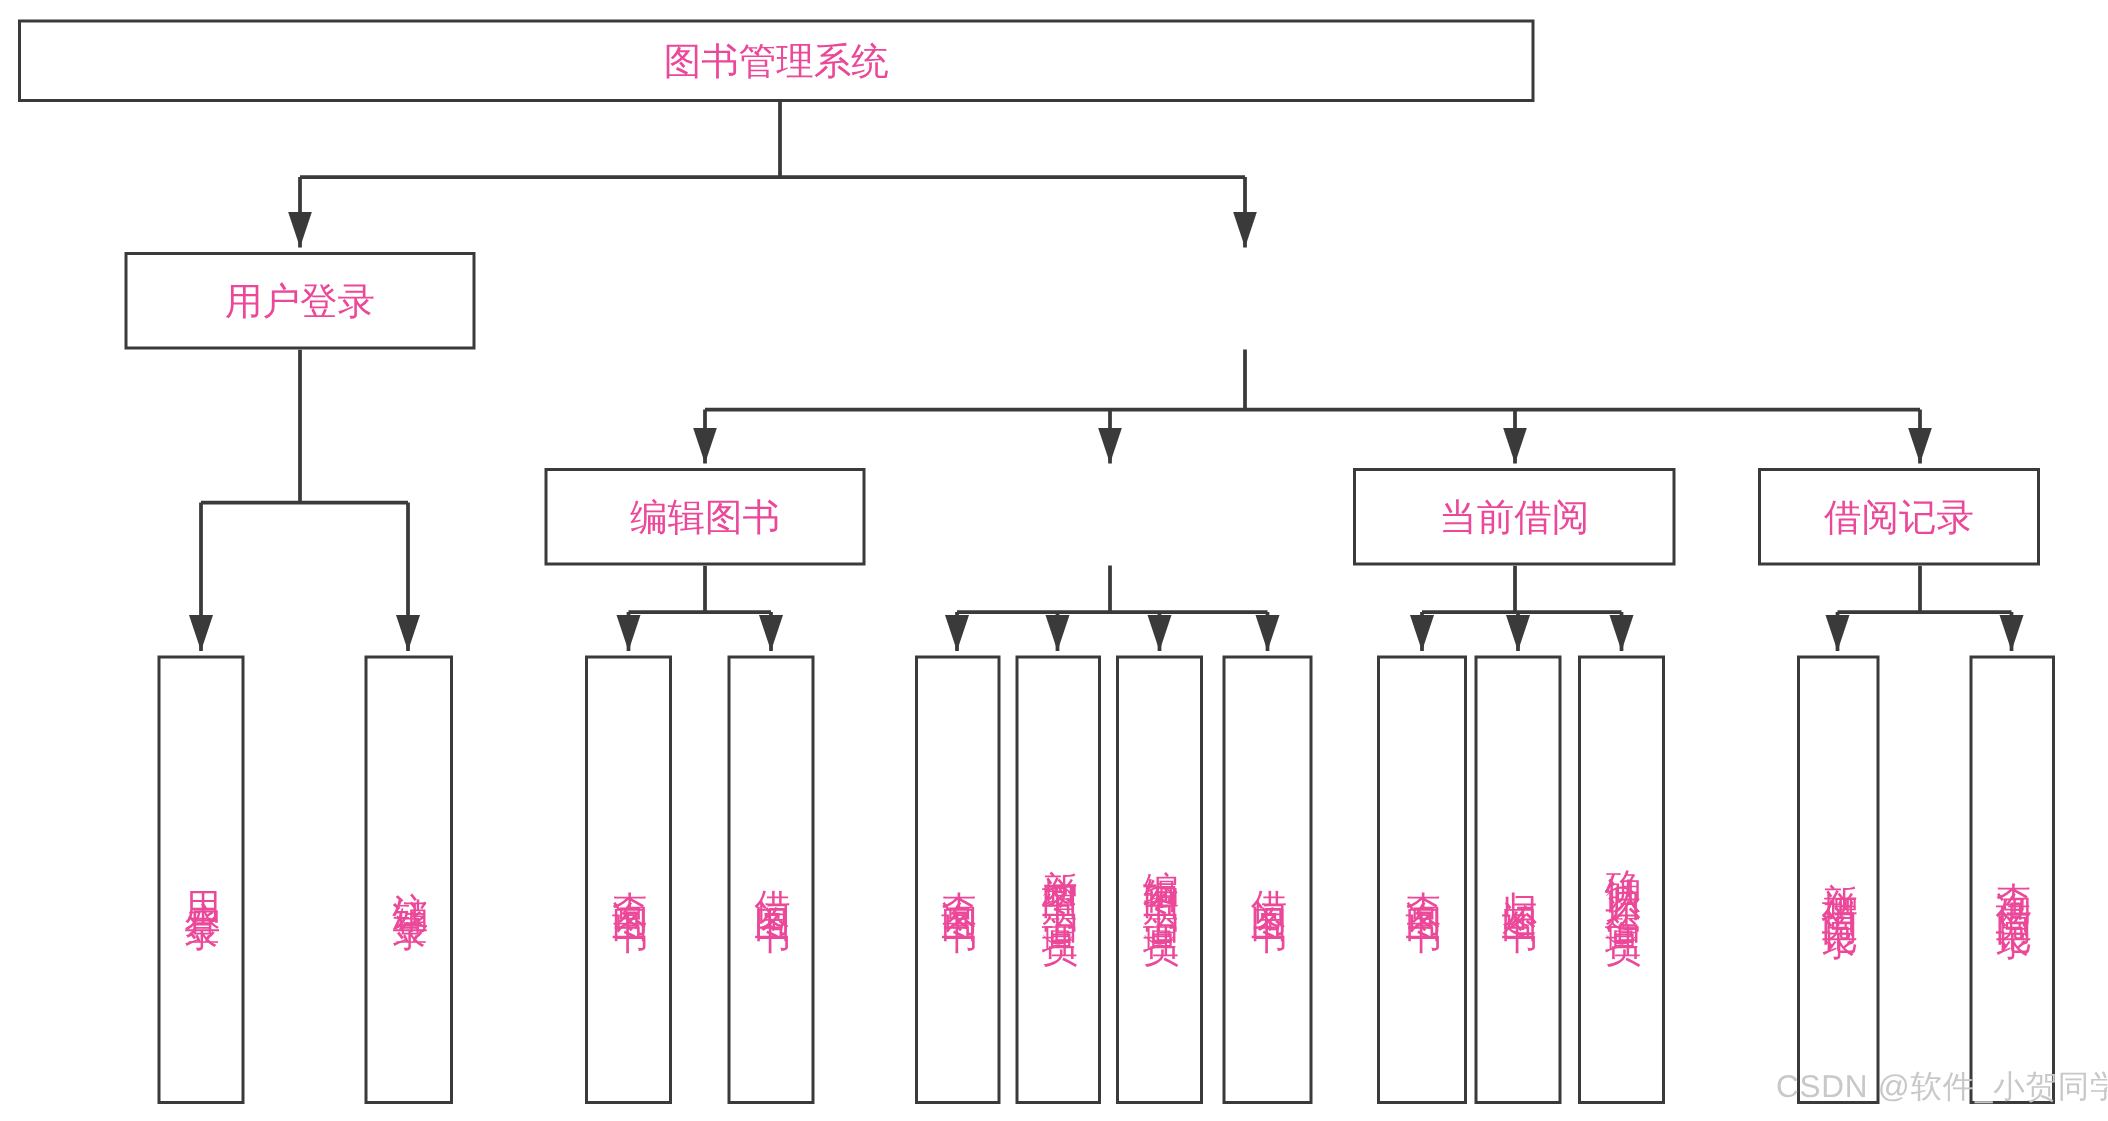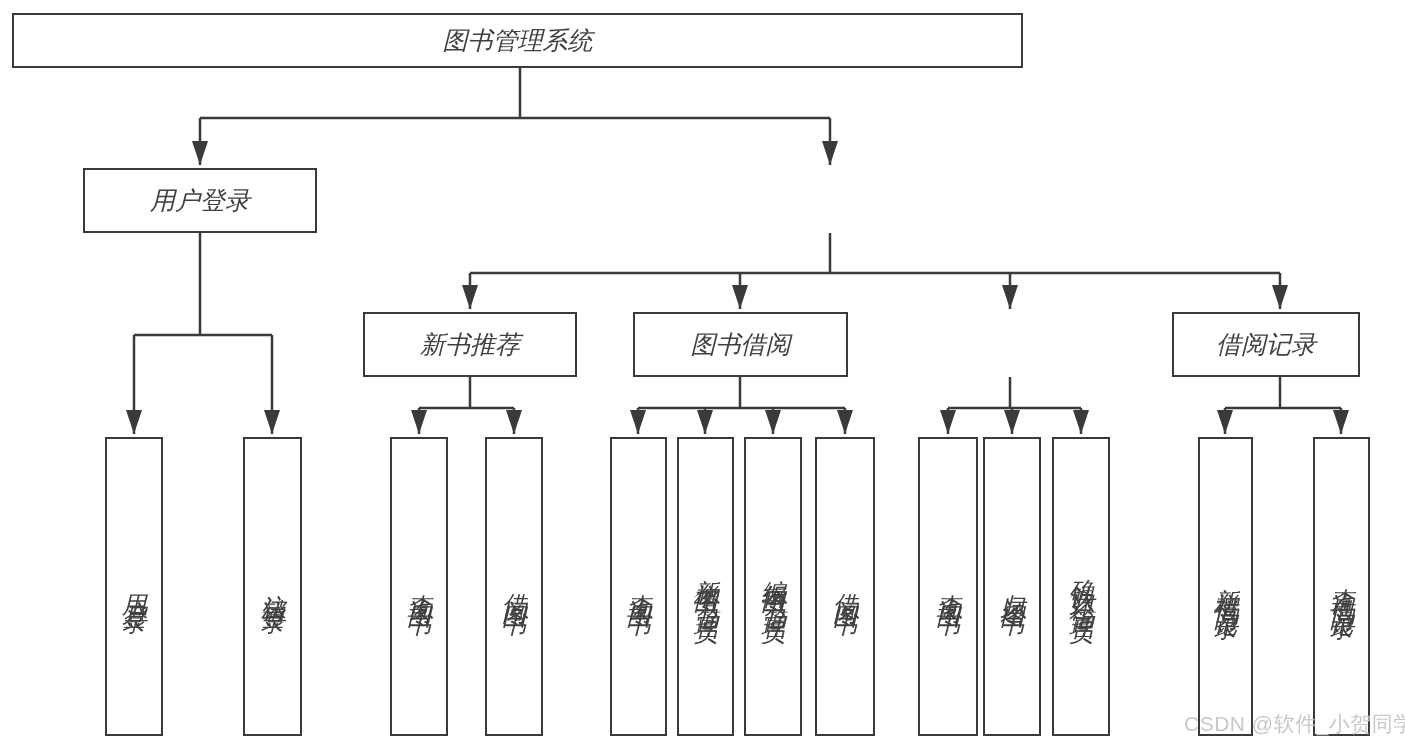--- a/index.html
+++ b/index.html
@@ -18,25 +18,24 @@
     width: 1405px; height: 747px;
     z-index: 1;
   }
   .box {
     position: absolute;
     border: 2.5px solid #3a3a3a;
     background: #ffffff;
     display: flex;
     align-items: center;
     justify-content: center;
-    color: #404040;
+    color: #ec4899;
     font-size: 25px;
     z-index: 2;
     text-align: center;
-    font-style: italic;
   }
   .leaf {
     writing-mode: vertical-rl;
     font-size: 24px;
     letter-spacing: 6px;
     line-height: 1;
   }
   .leaf span { display: block; }
   .watermark {
     position: absolute;
@@ -106,24 +105,24 @@
 
   <div class="box" style="left:12px;top:13px;width:1011px;height:55px">
     <span>图书管理系统</span>
   </div>
 
   <div class="box" style="left:83px;top:168px;width:234px;height:65px">
     <span>用户登录</span>
   </div>
 
   <div class="box" style="left:363px;top:312px;width:214px;height:65px">
-    <span>新书推荐</span>
+    <span>编辑图书</span>
   </div>
-  <div class="box" style="left:633px;top:312px;width:215px;height:65px">
-    <span>图书借阅</span>
+  <div class="box" style="left:902px;top:312px;width:215px;height:65px">
+    <span>当前借阅</span>
   </div>
   <div class="box" style="left:1172px;top:312px;width:188px;height:65px">
     <span>借阅记录</span>
   </div>
 
   <div class="box leaf" style="left:105px;top:437px;width:58px;height:299px">
     <span>用户登录</span>
   </div>
   <div class="box leaf" style="left:243px;top:437px;width:59px;height:299px">
     <span>注销登录</span>

